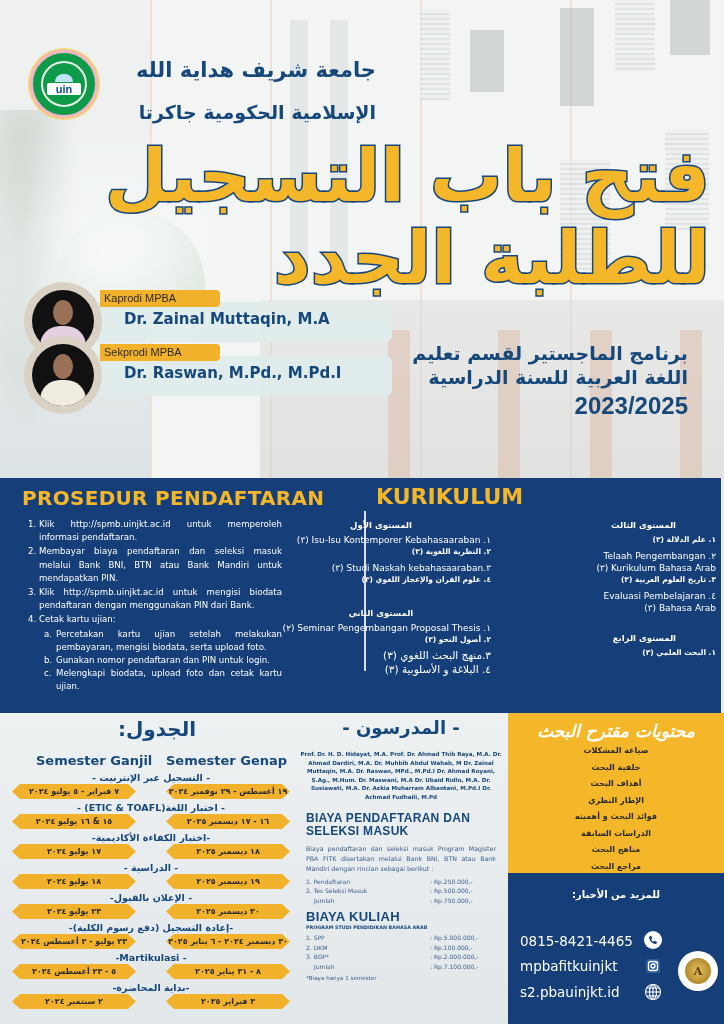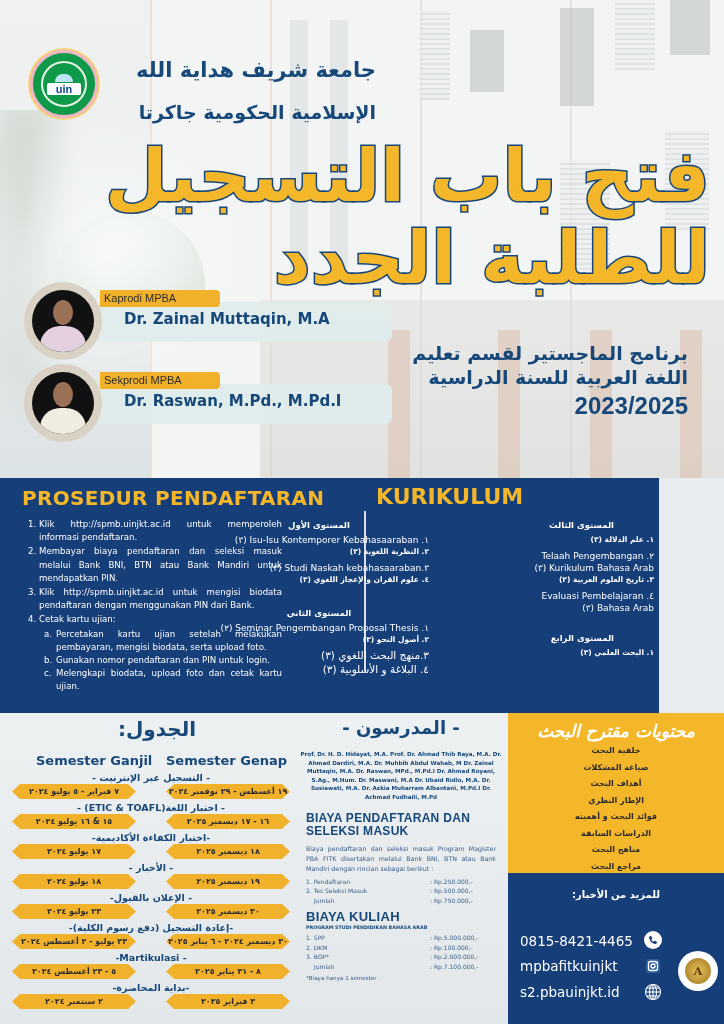--- a/index.html
+++ b/index.html
@@ -57,21 +57,21 @@
   .person .name { position:absolute; left:100px; top:28px; color:#17487a; font-size:15px; font-weight:bold;
     font-family:"DejaVu Sans",sans-serif; }
   .avatar { position:absolute; left:0; top:0; width:78px; height:78px; border-radius:50%;
     background:#d9d2c4; display:flex; align-items:center; justify-content:center; }
   .avatar-in { width:62px; height:62px; border-radius:50%; background:#111; position:relative; overflow:hidden; }
   .avatar-head { position:absolute; left:21px; top:10px; width:20px; height:25px; border-radius:50%; background:#9a7157; }
   .avatar-body { position:absolute; left:8px; top:36px; width:46px; height:30px; border-radius:20px 20px 0 0; background:#e3cfe0; }
   .avatar-body.white { background:#f1ece0; }
 
   
-  .blue { position:absolute; left:0; top:478px; width:659px; height:235px; background:#163f79; color:#fff; }
+  .blue { position:absolute; left:0; top:478px; width:721px; height:235px; background:#163f79; color:#fff; }
   .sec-title { position:absolute; font-family:"DejaVu Sans",sans-serif; font-weight:bold; color:#f5b72a; }
   .pros-title { left:22px; top:8px; font-size:20px; letter-spacing:.3px; }
   .kur-title { left:376px; top:6px; font-size:22px; }
   .pros-list { position:absolute; left:28px; top:40px; width:254px; font-size:8.6px; line-height:13.2px;
     color:#fff; font-family:"DejaVu Sans",sans-serif; text-align:justify; }
   .pros-list .it { display:flex; margin-bottom:1px; }
   .pros-list .num { width:11px; flex:none; }
   .pros-list .sub { display:flex; margin-left:16px; }
   .pros-list .sub .num { width:12px; }
   .vline { position:absolute; left:364px; top:33px; width:2px; height:160px; background:#d8dfe8; }
@@ -169,21 +169,21 @@
     <div class="card"></div>
     <div class="role">Kaprodi MPBA</div>
     <div class="name">Dr. Zainal Muttaqin, M.A</div>
     <div class="avatar">
       <div class="avatar-in">
           <div class="avatar-body"></div>
           <div class="avatar-head"></div>
         </div>
     </div>
   </div>
-  <div class="person" style="top:364px;">
+  <div class="person" style="top:336px;">
     <div class="card"></div>
     <div class="role">Sekprodi MPBA</div>
     <div class="name">Dr. Raswan, M.Pd., M.Pd.I</div>
     <div class="avatar">
       <div class="avatar-in">
           <div class="avatar-body white"></div>
           <div class="avatar-head"></div>
         </div>
     </div>
   </div>
@@ -269,21 +269,21 @@
     <div class="sch-lbl">- اختبار اللغة(ETIC &amp; TOAFL) -</div>
     <div class="sch-pair">
       <div class="pill">١٥ &amp; ١٦ يوليو ٢٠٢٤</div>
       <div class="pill">١٦ - ١٧ ديسمبر ٢٠٢٥</div>
     </div>
     <div class="sch-lbl">-اختبار الكفاءة الأكاديمية-</div>
     <div class="sch-pair">
       <div class="pill">١٧ يوليو ٢٠٢٤</div>
       <div class="pill">١٨ ديسمبر ٢٠٢٥</div>
     </div>
-    <div class="sch-lbl">- الأخبار -</div>
+    <div class="sch-lbl">- الدراسية -</div>
     <div class="sch-pair">
       <div class="pill">١٨ يوليو ٢٠٢٤</div>
       <div class="pill">١٩ ديسمبر ٢٠٢٥</div>
     </div>
     <div class="sch-lbl">- الإعلان بالقبول-</div>
     <div class="sch-pair">
       <div class="pill">٢٣ يوليو ٢٠٢٤</div>
       <div class="pill">٣٠ ديسمبر ٢٠٢٥</div>
     </div>
     <div class="sch-lbl">-إعادة التسجيل (دفع رسوم الكلية)-</div>
@@ -340,22 +340,22 @@
         <span class="k" style="padding-left:8px;">    Jumlah</span>
         <span class="v">: Rp.7.100.000,-</span>
       </div>
     <div class="fee-note">*Biaya hanya 1 semester</div>
   </div>
 
   <div class="right">
     <div class="right-yellow">
       <div class="mh-title">محتويات مقترح البحث</div>
       <div class="mh-list">
+        <div>صياغة المشكلات</div>
         <div>خلفية البحث</div>
-        <div>صياغة المشكلات</div>
         <div>أهداف البحث</div>
         <div>الإطار النظري</div>
         <div>فوائد البحث و أهميته</div>
         <div>الدراسات السابقة</div>
         <div>مناهج البحث</div>
         <div>مراجع البحث</div>
       </div>
     </div>
     <div class="more">للمزيد من الأخبار:</div>
 

